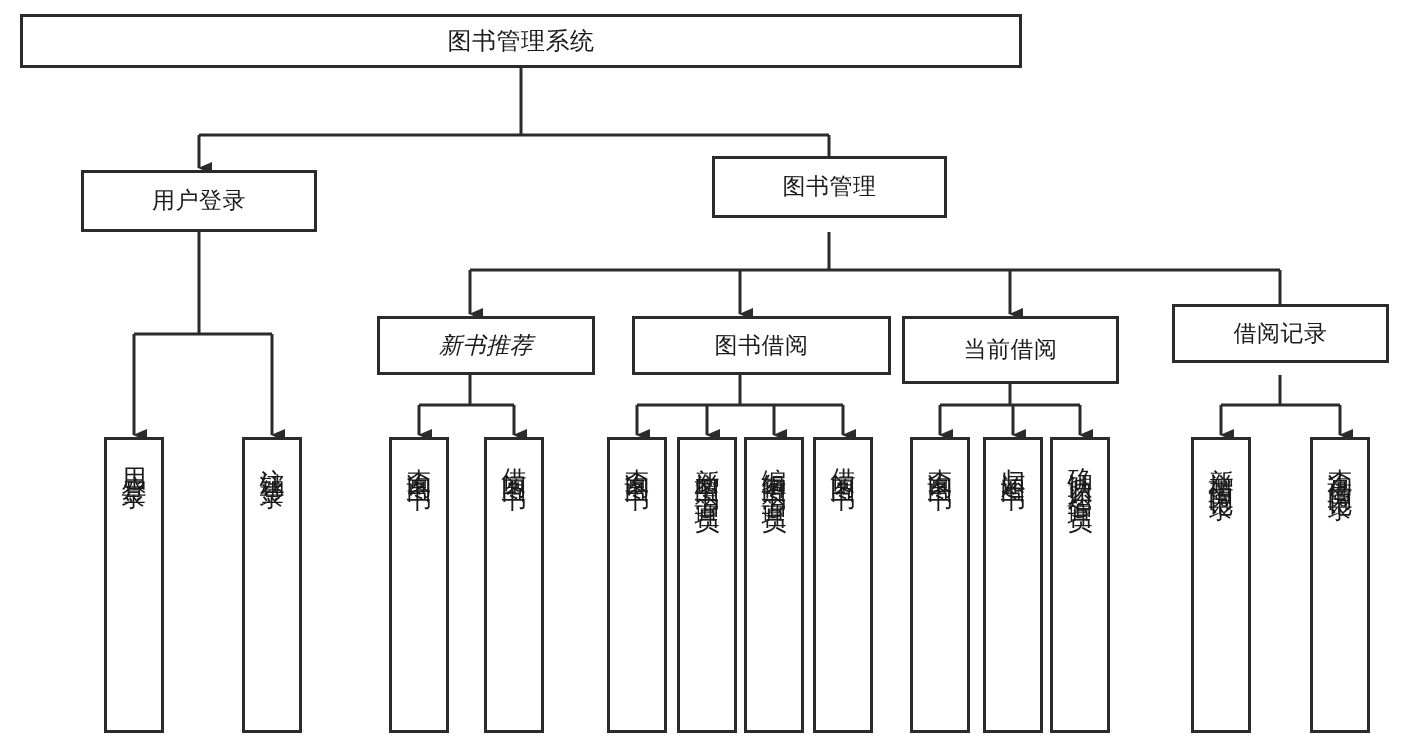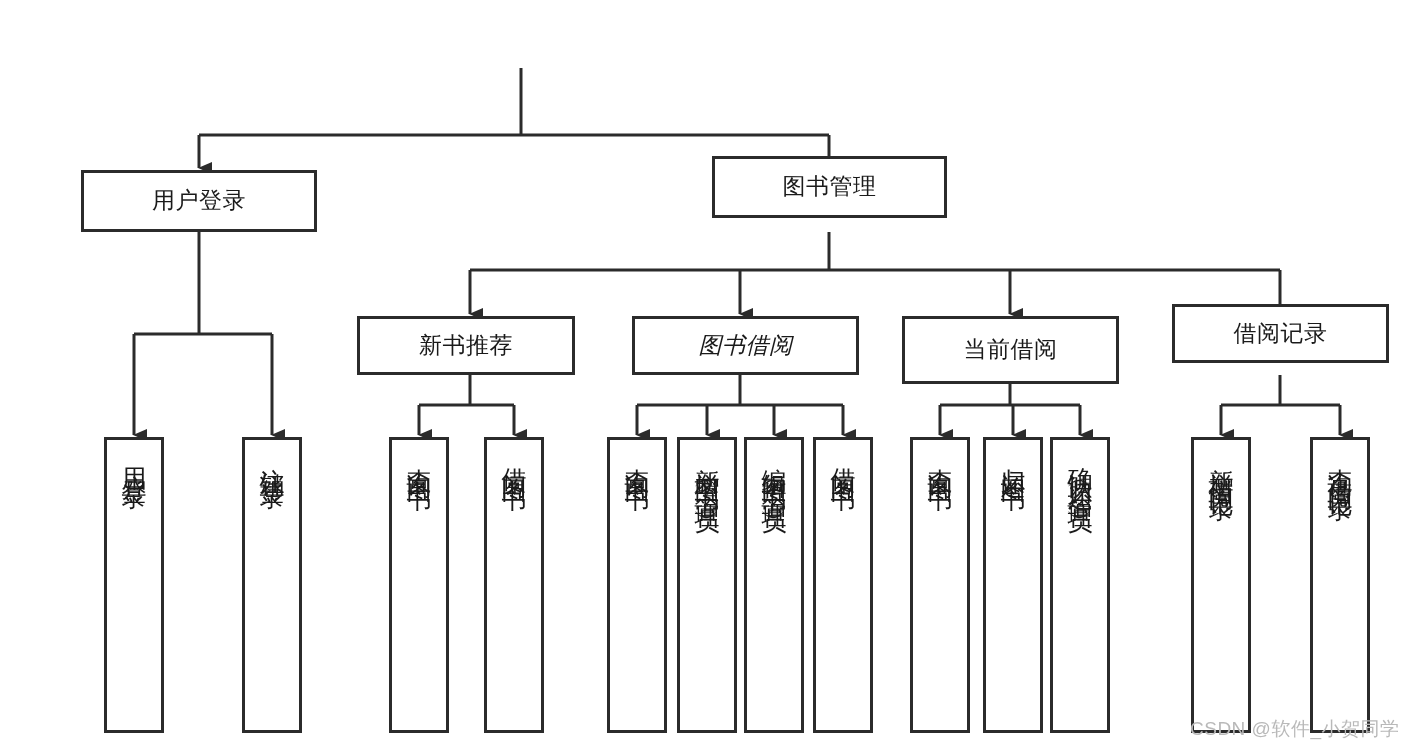--- a/index.html
+++ b/index.html
@@ -116,32 +116,35 @@
         <line x1="940" y1="405" x2="940" y2="435" marker-end="url(#arrow)"></line>
         <line x1="1013" y1="405" x2="1013" y2="435" marker-end="url(#arrow)"></line>
         <line x1="1080" y1="405" x2="1080" y2="435" marker-end="url(#arrow)"></line>
         <line x1="1280" y1="375" x2="1280" y2="405"></line>
         <line x1="1221" y1="405" x2="1340" y2="405"></line>
         <line x1="1221" y1="405" x2="1221" y2="435" marker-end="url(#arrow)"></line>
         <line x1="1340" y1="405" x2="1340" y2="435" marker-end="url(#arrow)"></line>
       </g>
   </svg>
 
+  <div class="node horiz root" id="node-root" style="left: 20px; top: 14px; width: 1002px; height: 54px;">
+    <span class="node-label">图书管理系统</span>
+  </div>
 
   <div id="node-host">
       <div class="node horiz" id="node-user-login" style="left: 81px; top: 170px; width: 236px; height: 62px;">
         <span class="node-label">用户登录</span>
       </div>
       <div class="node horiz" id="node-book-manage" style="left: 712px; top: 156px; width: 235px; height: 62px;">
         <span class="node-label">图书管理</span>
       </div>
-      <div class="node horiz" id="node-new-book-rec" style="left: 357px; top: 316px; width: 218px; height: 59px;">
+      <div class="node horiz" id="node-new-book-rec" style="left: 377px; top: 316px; width: 218px; height: 59px; font-style: italic;">
         <span class="node-label">新书推荐</span>
       </div>
-      <div class="node horiz" id="node-book-borrow" style="left: 632px; top: 316px; width: 227px; height: 59px; font-style: italic;">
+      <div class="node horiz" id="node-book-borrow" style="left: 632px; top: 316px; width: 259px; height: 59px;">
         <span class="node-label">图书借阅</span>
       </div>
       <div class="node horiz" id="node-current-borrow" style="left: 902px; top: 316px; width: 217px; height: 68px;">
         <span class="node-label">当前借阅</span>
       </div>
       <div class="node horiz" id="node-borrow-record" style="left: 1172px; top: 304px; width: 217px; height: 59px;">
         <span class="node-label">借阅记录</span>
       </div>
       <div class="node vert" id="node-leaf-user-login" style="left: 104px; top: 437px; width: 60px; height: 296px;">
         <span class="node-label">用户登录</span>
@@ -177,15 +180,14 @@
         <span class="node-label">确认归还（管理员）</span>
       </div>
       <div class="node vert" id="node-leaf-add-record" style="left: 1191px; top: 437px; width: 60px; height: 296px;">
         <span class="node-label">新增借阅记录</span>
       </div>
       <div class="node vert" id="node-leaf-query-record" style="left: 1310px; top: 437px; width: 60px; height: 296px;">
         <span class="node-label">查询借阅记录</span>
       </div>
     </div>
 
-  <div class="watermark" style="left: 1190px; top: 716px;">CSDN @软件_小贺同学</div>
 
 </div>
 
 </body></html>

